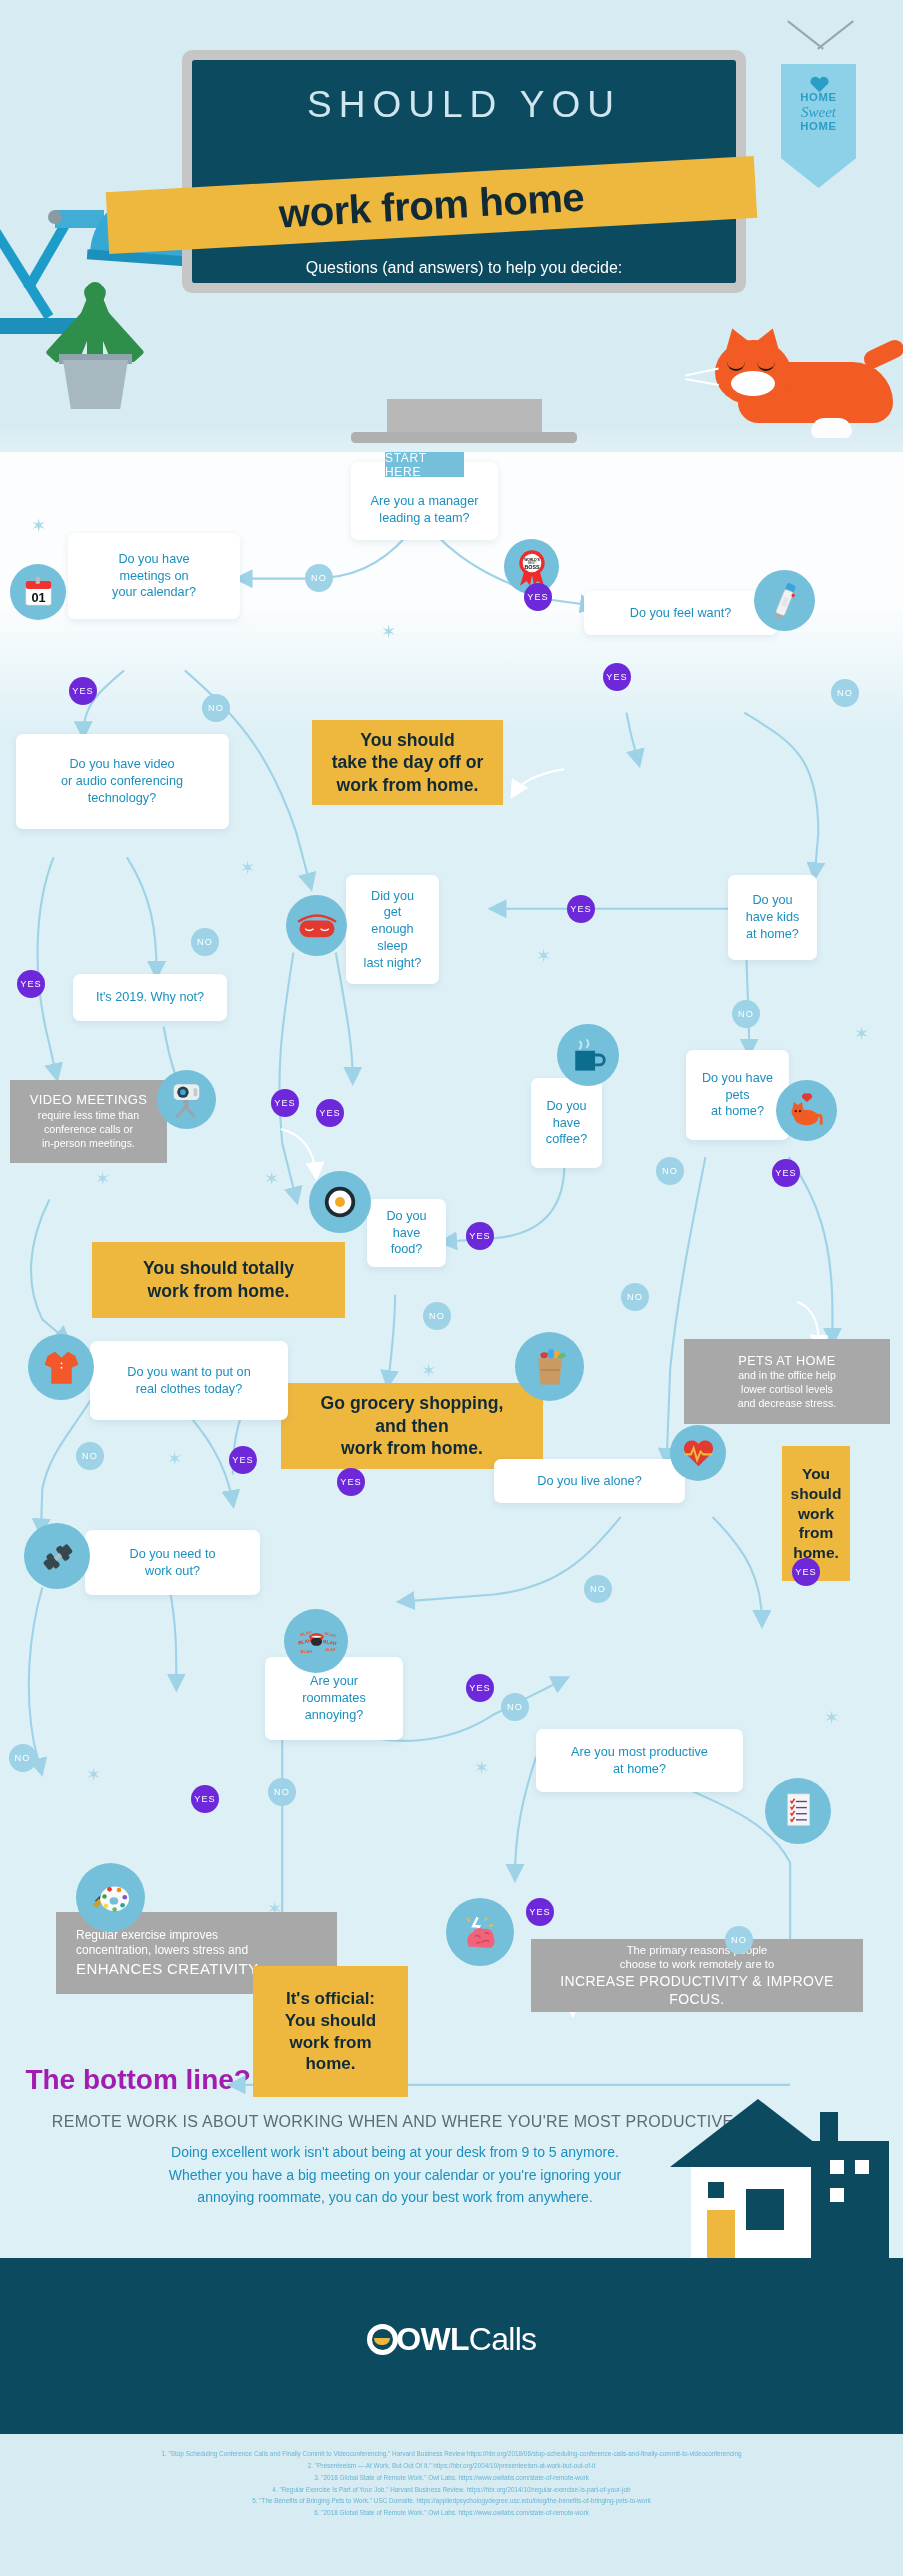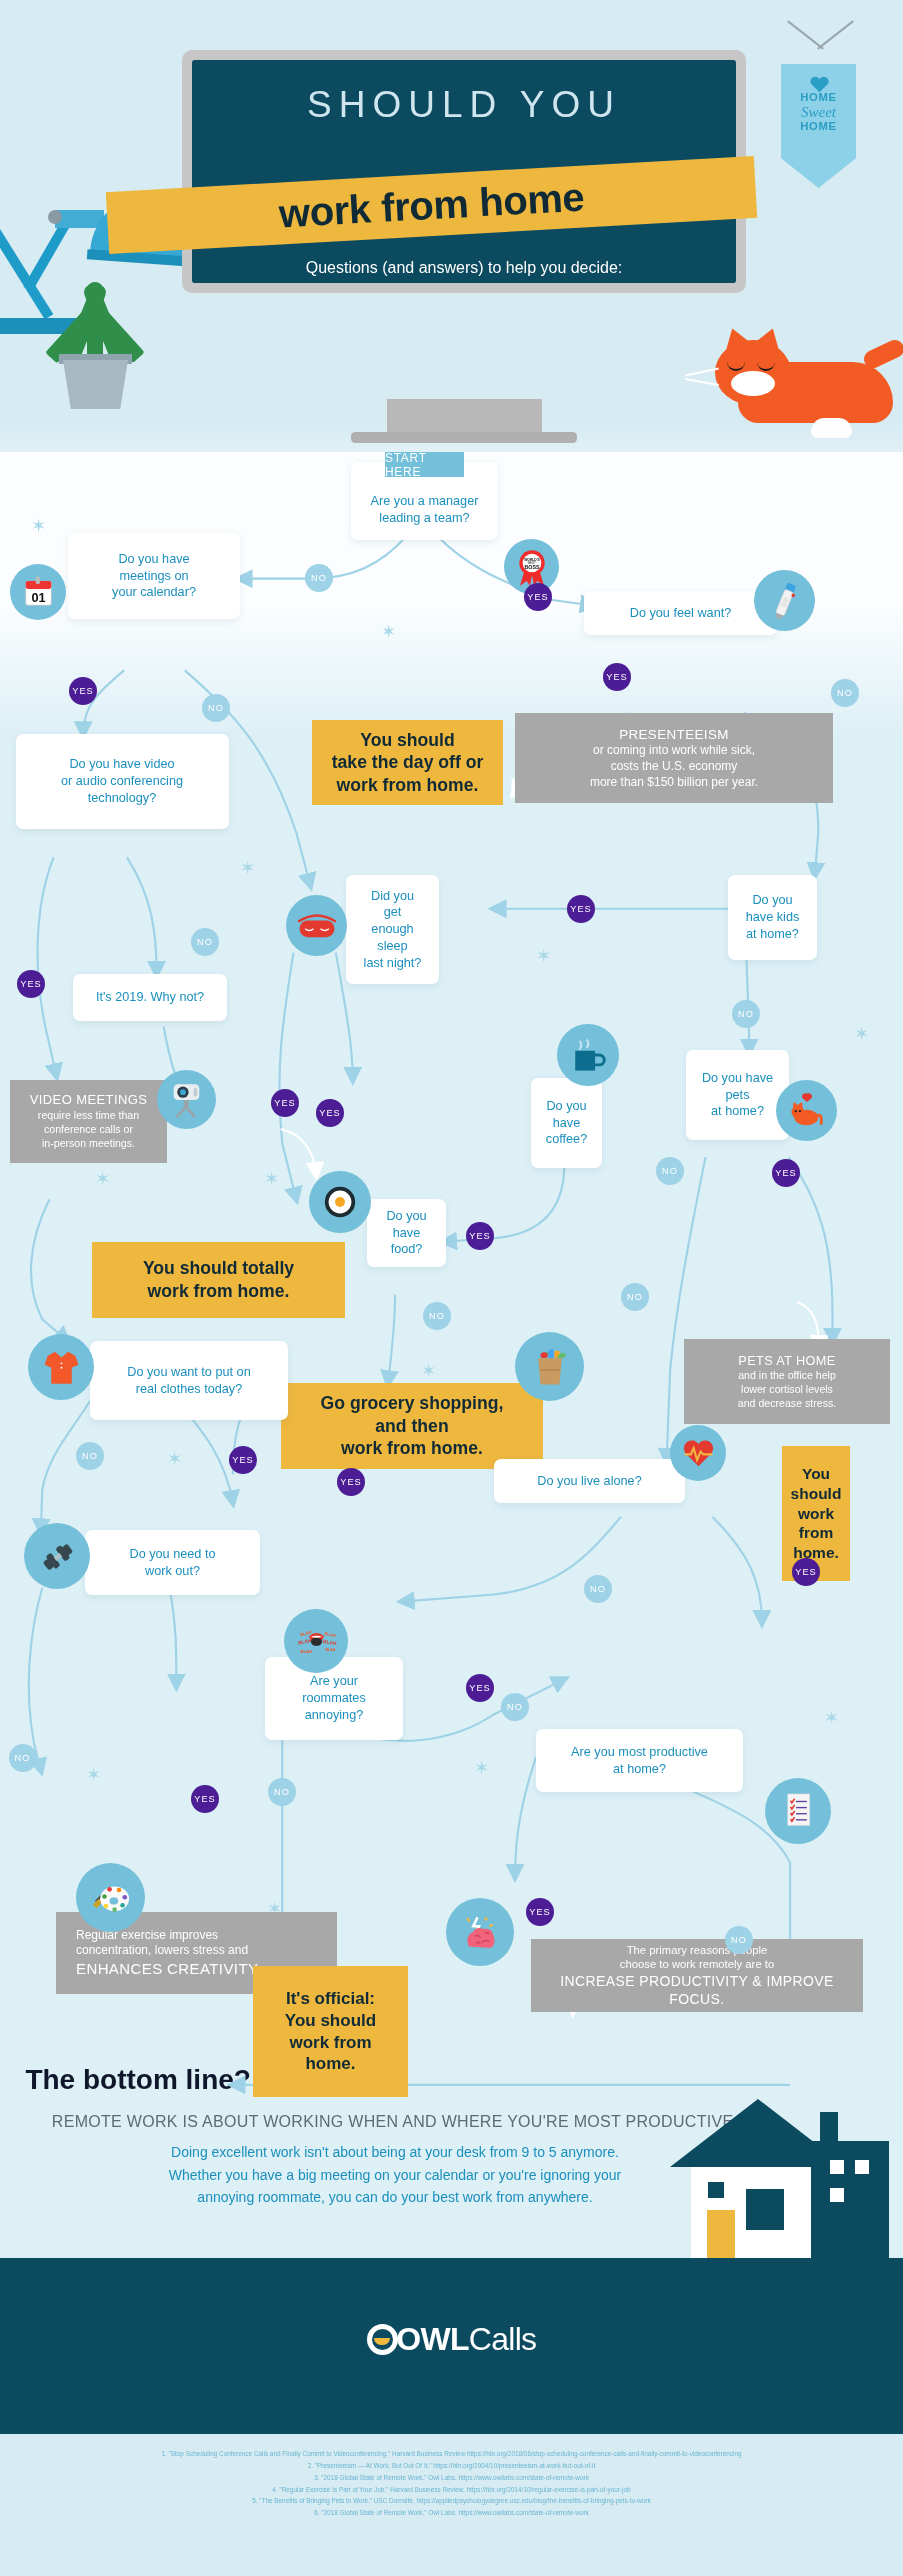--- a/index.html
+++ b/index.html
@@ -108,30 +108,30 @@
     font-family:"Liberation Sans Narrow","Liberation Sans",sans-serif;
     font-weight:400; letter-spacing:0.4px; display:block; font-size:13.4px;
   }
   .badge {
     width:28px; height:28px; border-radius:50%;
     display:flex; align-items:center; justify-content:center;
     color:#ffffff; font-size:9.2px; letter-spacing:1.1px;
     font-family:"Liberation Sans Narrow","Liberation Sans",sans-serif;
     z-index:8;
   }
-  .badge.yes { background:#4c1d95; }
+  .badge.yes { background:#6d28d9; }
   .badge.no  { background:#9ed2e6; }
 
   .icon-circle {
     border-radius:50%; background:#74bfd9; display:flex;
     align-items:center; justify-content:center; z-index:7; font-size:21px;
   }
   svg.flow { position:absolute; left:0; top:0; width:903px; height:2576px; pointer-events:none; z-index:1; }
   .sparkle { position:absolute; color:#a9d8e8; font-size:18.3px; z-index:2; }
-  #bl-title { left:25.4px; top:2064px; font-size:28px; font-weight:bold; color:#0f172a;
+  #bl-title { left:25.4px; top:2064px; font-size:28px; font-weight:bold; color:#a21caf;
       font-family:"Liberation Sans","DejaVu Sans",sans-serif; }
   #bl-sub { left:0; top:2113px; width:790px; text-align:center; color:#5e6b72; font-size:16px;
       font-family:"Liberation Sans Narrow","Liberation Sans",sans-serif; letter-spacing:0.3px; }
   #bl-body { left:0; top:2141px; width:790px; text-align:center; color:#1b8fbd; font-size:14px; line-height:1.62;
       font-family:"Liberation Sans Narrow","Liberation Sans",sans-serif; }
 
   
   #house { left:663px; top:2099px; width:233px; height:159px; }
   #house .roof { position:absolute; left:7px; top:0; width:0;height:0;
      border-left:88px solid transparent; border-right:88px solid transparent; border-bottom:68px solid #0c4a60; }
@@ -357,26 +357,20 @@
   <div class="abs badge no" style="left:202px; top:694px;">NO</div>
   <div class="abs badge yes" style="left:603px; top:663px;">YES</div>
   <div class="abs badge no" style="left:831px; top:679px;">NO</div>
 
   <div class="abs yellow" style="left:312px; top:720px; width:191px; height:85px; font-size:17.6px;">
     <span style="white-space:pre-line">You should
 take the day off or
 work from home.</span>
   </div>
 
-  <div class="abs gray" style="left:515px; top:713px; width:318px; height:90px; flex-direction:column;">
-    <span class="cond">PRESENTEEISM</span>
-    <span style="white-space:pre-line">or coming into work while sick,
-costs the U.S. economy
-more than $150 billion per year.</span>
-  </div>
 
   <div class="abs node" style="left:346px; top:875px; width:93px; height:109px; font-size:12.7px;">
     <span style="white-space:pre-line">Did you
 get
 enough
 sleep
 last night?</span>
   </div>
 
   <div class="abs node" style="left:15.5px; top:734px; width:213px; height:95px;">

